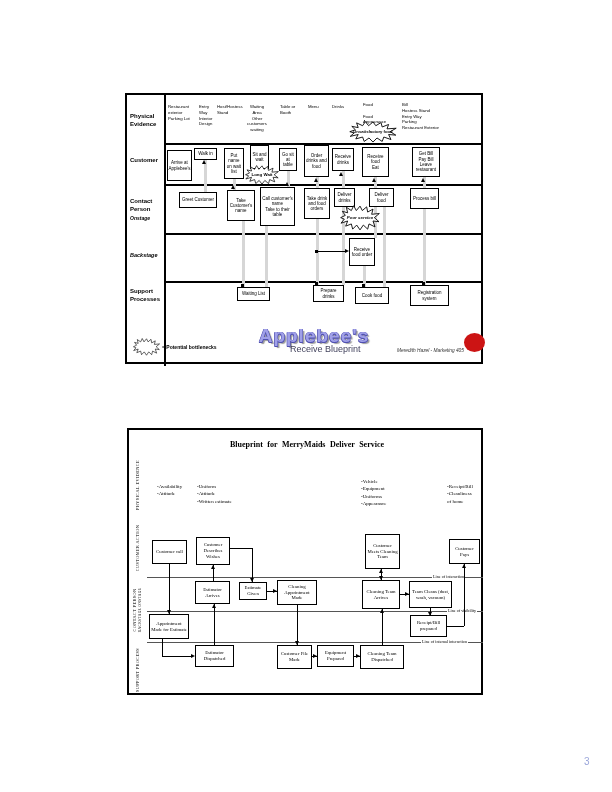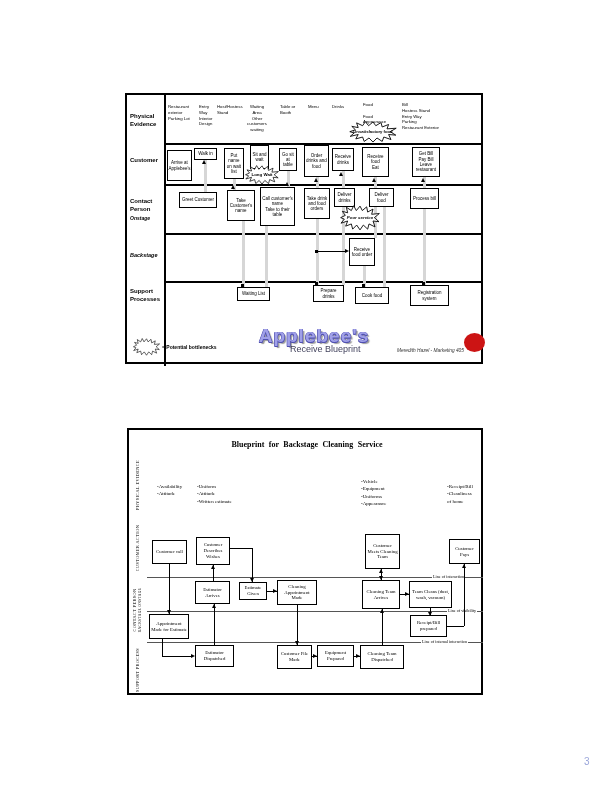--- a/index.html
+++ b/index.html
@@ -181,21 +181,21 @@
     <div class="txt" style="left:35px;top:249px;font-size:5px;font-weight:bold">= Potential bottlenecks</div>
 
     <div class="title-app" style="left:128px;top:230px;width:118px">Applebee's</div>
     <div class="subtitle-app" style="left:163px;top:249px">Receive Blueprint</div>
     <div class="credit" style="left:270px;top:253px">Meredith Hazel - Marketing 405</div>
     <div class="oval" style="left:337px;top:238px;width:21px;height:19px"></div>
   </div>
 
   <div class="frame f2" style="left:127px;top:428px;width:356px;height:267px">
 
-    <div class="mtitle" style="left:0;top:10px;width:356px">Blueprint for Backstage Cleaning Service</div>
+    <div class="mtitle" style="left:0;top:10px;width:356px">Blueprint for MerryMaids Deliver Service</div>
 
     <div class="rot" style="left:9px;top:55px">PHYSICAL EVIDENCE</div>
     <div class="rot" style="left:9px;top:118px">CUSTOMER ACTION</div>
     <div class="rot" style="left:9px;top:180px">
       <div>CONTACT PERSON</div>
       <div style="font-size:3.5px">BACKSTAGE   ONSTAGE</div>
     </div>
     <div class="rot" style="left:9px;top:240px">SUPPORT PROCESS</div>
 
     <div class="txt pe" style="left:28px;top:53px">-Availability

